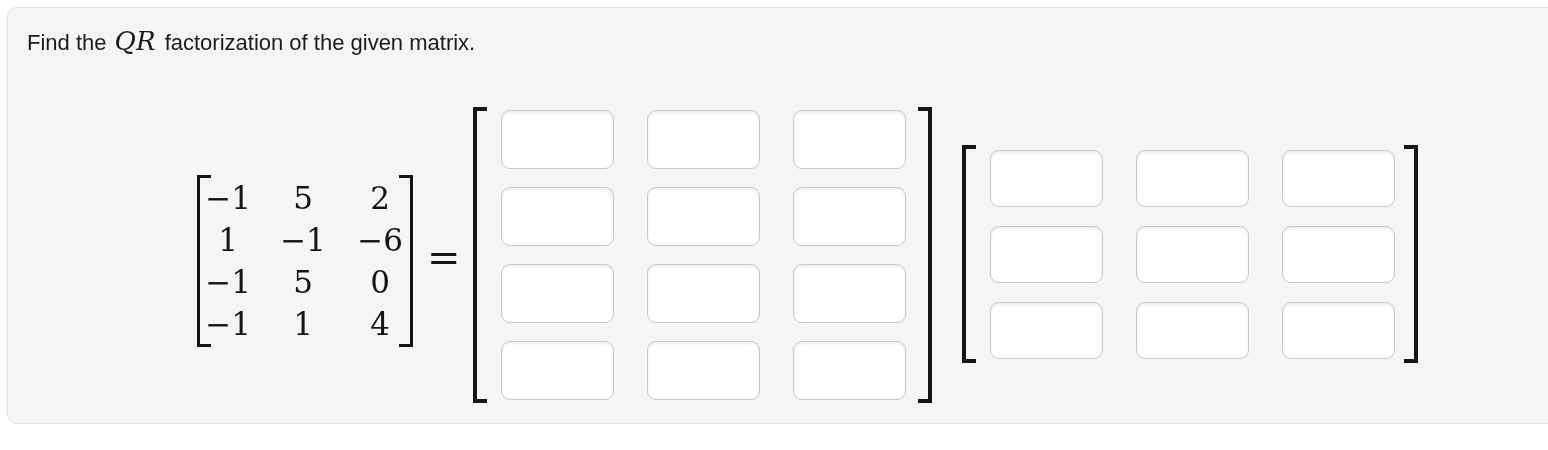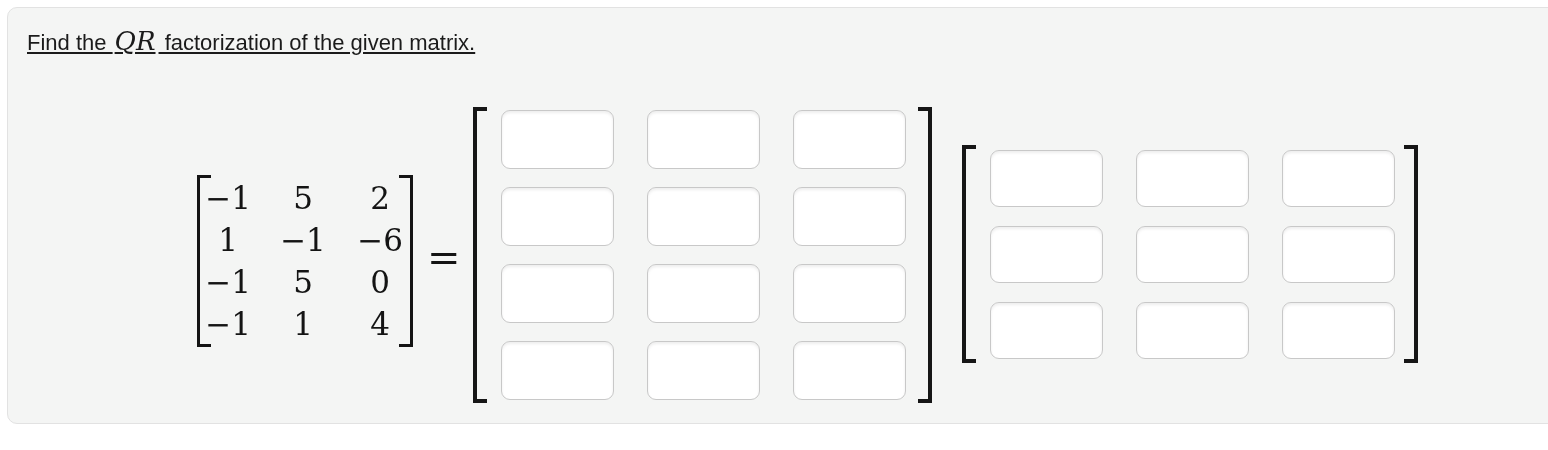--- a/index.html
+++ b/index.html
@@ -16,21 +16,20 @@
     box-sizing:border-box;
     background:#f4f5f4;
     border:1px solid #e2e2e2;
     border-radius:10px;
   }
   .prompt{
     position:absolute;left:27px;top:28px;
     margin:0;
     font-size:22px;color:#1b1b1b;
     white-space:nowrap;
-    text-decoration:underline;
   }
   .mathvar{
     font-family:"DejaVu Serif",serif;
     font-style:italic;
     font-size:26px;
     line-height:1;
     padding:0 3px 0 2px;
   }
   
   .gmatrix{

